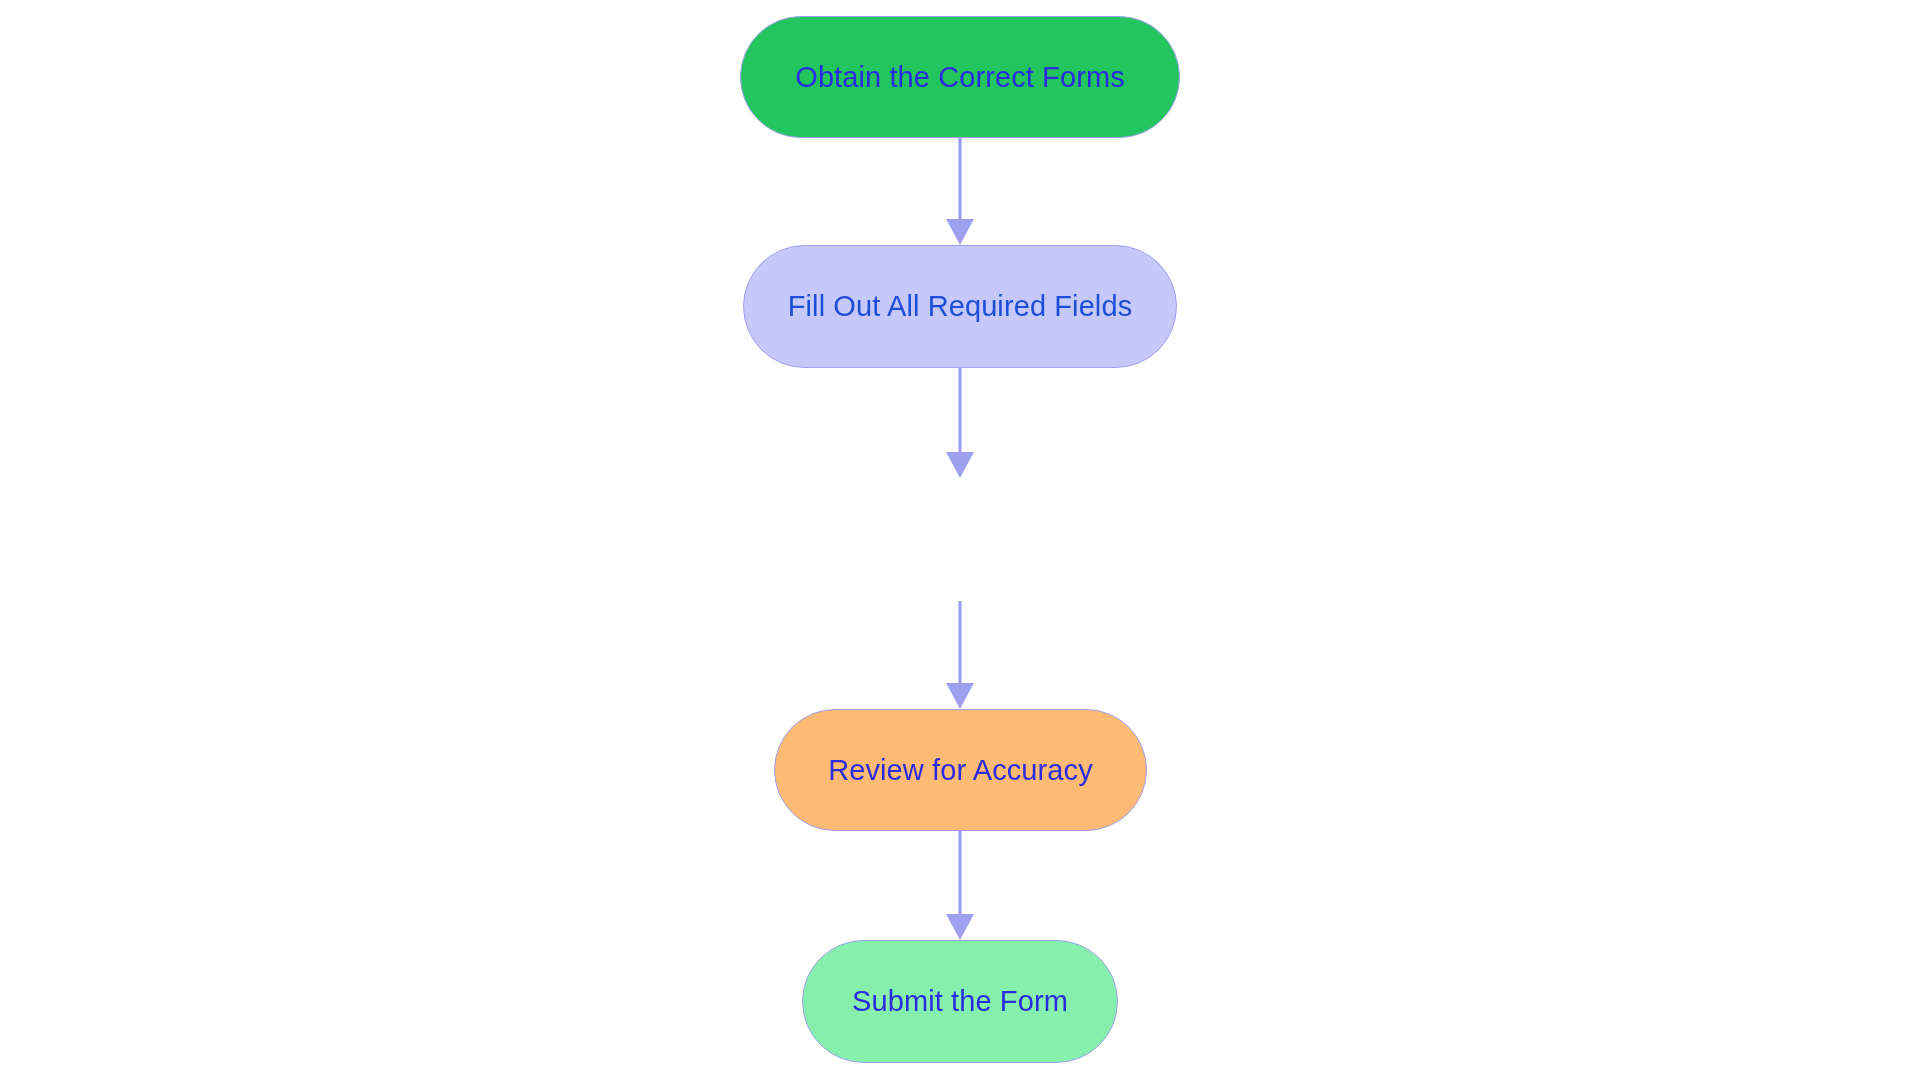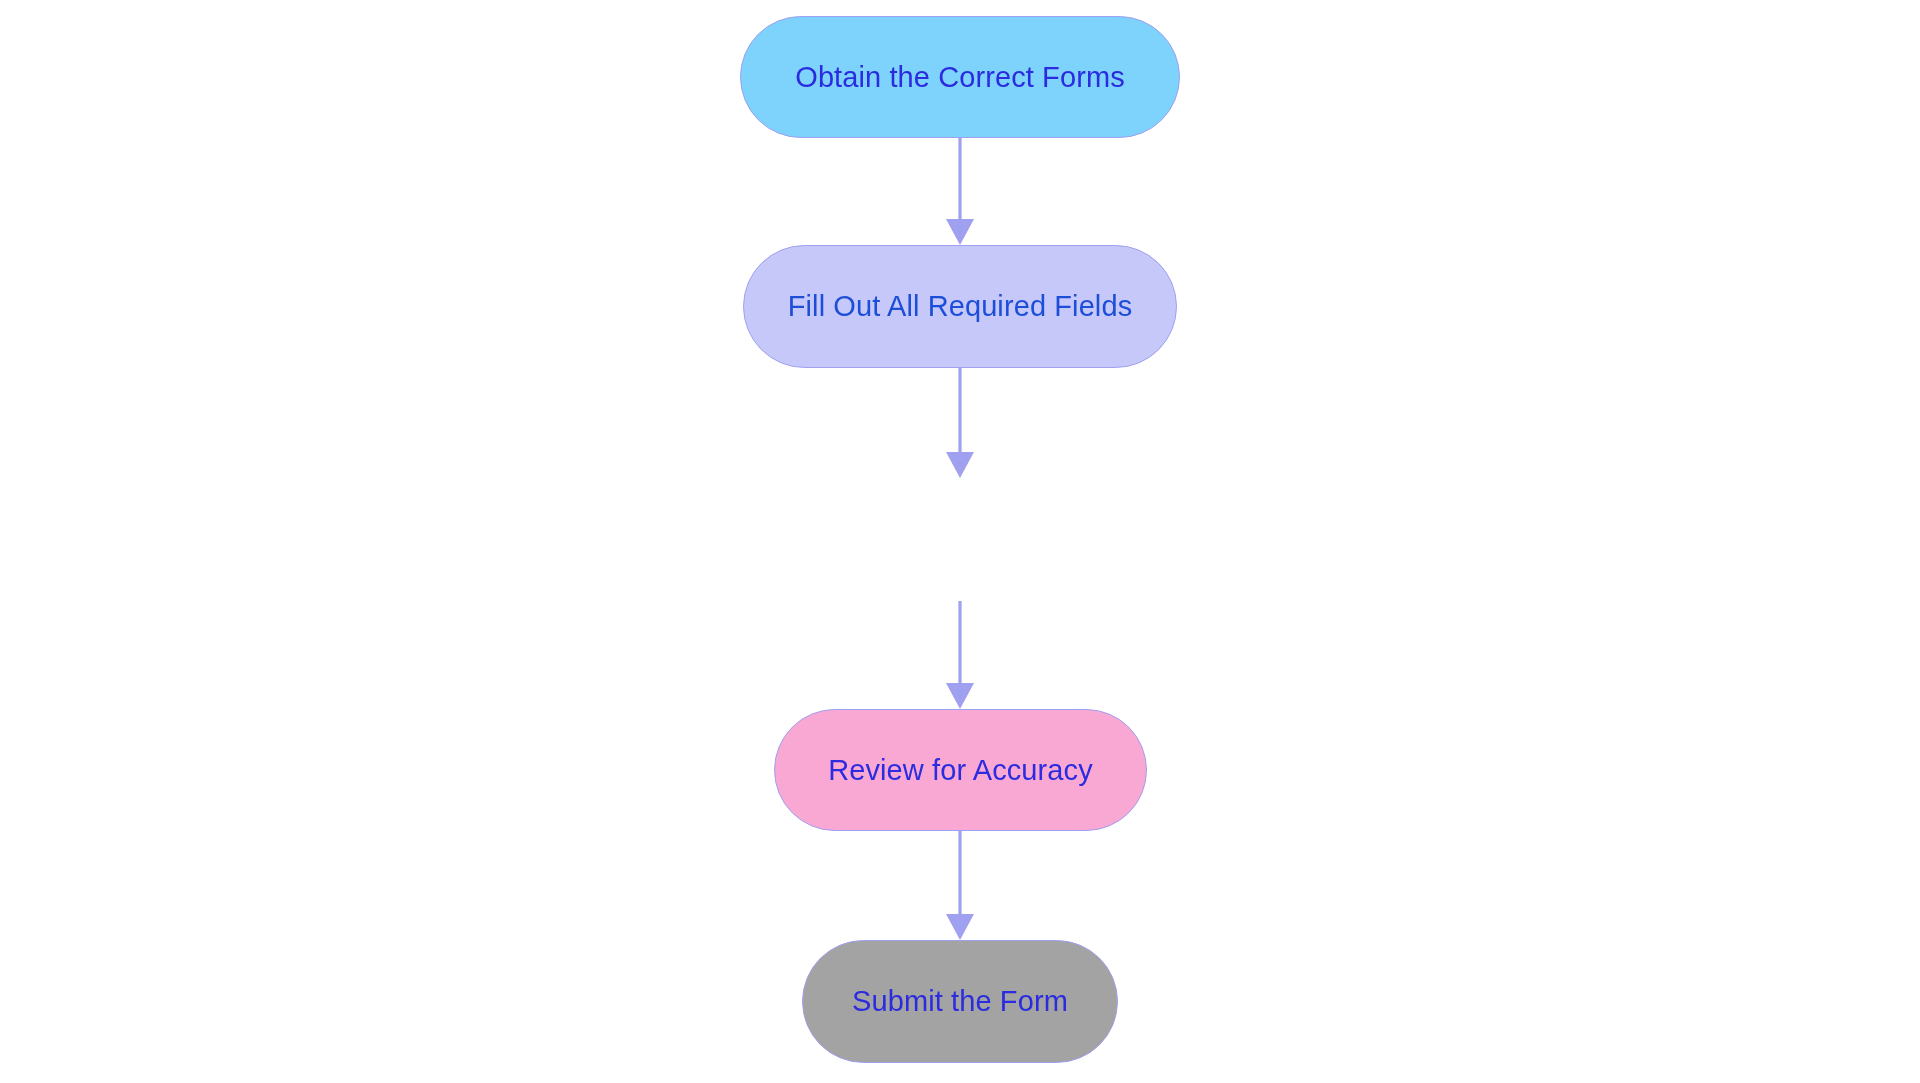--- a/index.html
+++ b/index.html
@@ -73,30 +73,30 @@
         <polygon points="2,82 30,82 16,108" fill="#9fa0ef"></polygon>
       </svg>
     </div>
   <div class="flow-connector" id="edge-3" style="left: 944px; top: 831px; width: 32px; height: 109px;">
       <svg width="32" height="109" viewBox="0 0 32 109">
         <line x1="16" y1="0" x2="16" y2="83" stroke="#9fa0ef" stroke-width="3.2"></line>
         <polygon points="2,83 30,83 16,109" fill="#9fa0ef"></polygon>
       </svg>
     </div>
 
-  <div class="flow-node" id="node-box-0" style="left: 740px; top: 16px; width: 440px; height: 122px; background: #7dd3fc; border-color: rgb(159, 160, 239);">
+  <div class="flow-node" id="node-box-0" style="left: 740px; top: 16px; width: 440px; height: 122px; background: #22c55e; border-color: rgb(159, 160, 239);">
     <span class="flow-node-label" style="color: rgb(43, 43, 224);">Obtain the Correct Forms</span>
   </div>
 
   <div class="flow-node" id="node-box-1" style="left: 743px; top: 245px; width: 434px; height: 123px; background: rgb(199, 200, 250); border-color: rgb(159, 160, 239);">
     <span class="flow-node-label" style="color: #1d4ed8;">Fill Out All Required Fields</span>
   </div>
 
 
-  <div class="flow-node" id="node-box-3" style="left: 774px; top: 709px; width: 373px; height: 122px; background: #f9a8d4; border-color: rgb(159, 160, 239);">
+  <div class="flow-node" id="node-box-3" style="left: 774px; top: 709px; width: 373px; height: 122px; background: #fdba74; border-color: rgb(159, 160, 239);">
     <span class="flow-node-label" style="color: rgb(43, 43, 224);">Review for Accuracy</span>
   </div>
 
-  <div class="flow-node" id="node-box-4" style="left: 802px; top: 940px; width: 316px; height: 123px; background: #a3a3a3; border-color: rgb(159, 160, 239);">
+  <div class="flow-node" id="node-box-4" style="left: 802px; top: 940px; width: 316px; height: 123px; background: #86efac; border-color: rgb(159, 160, 239);">
     <span class="flow-node-label" style="color: rgb(43, 43, 224);">Submit the Form</span>
   </div>
 
 </div>
 
 </body></html>

